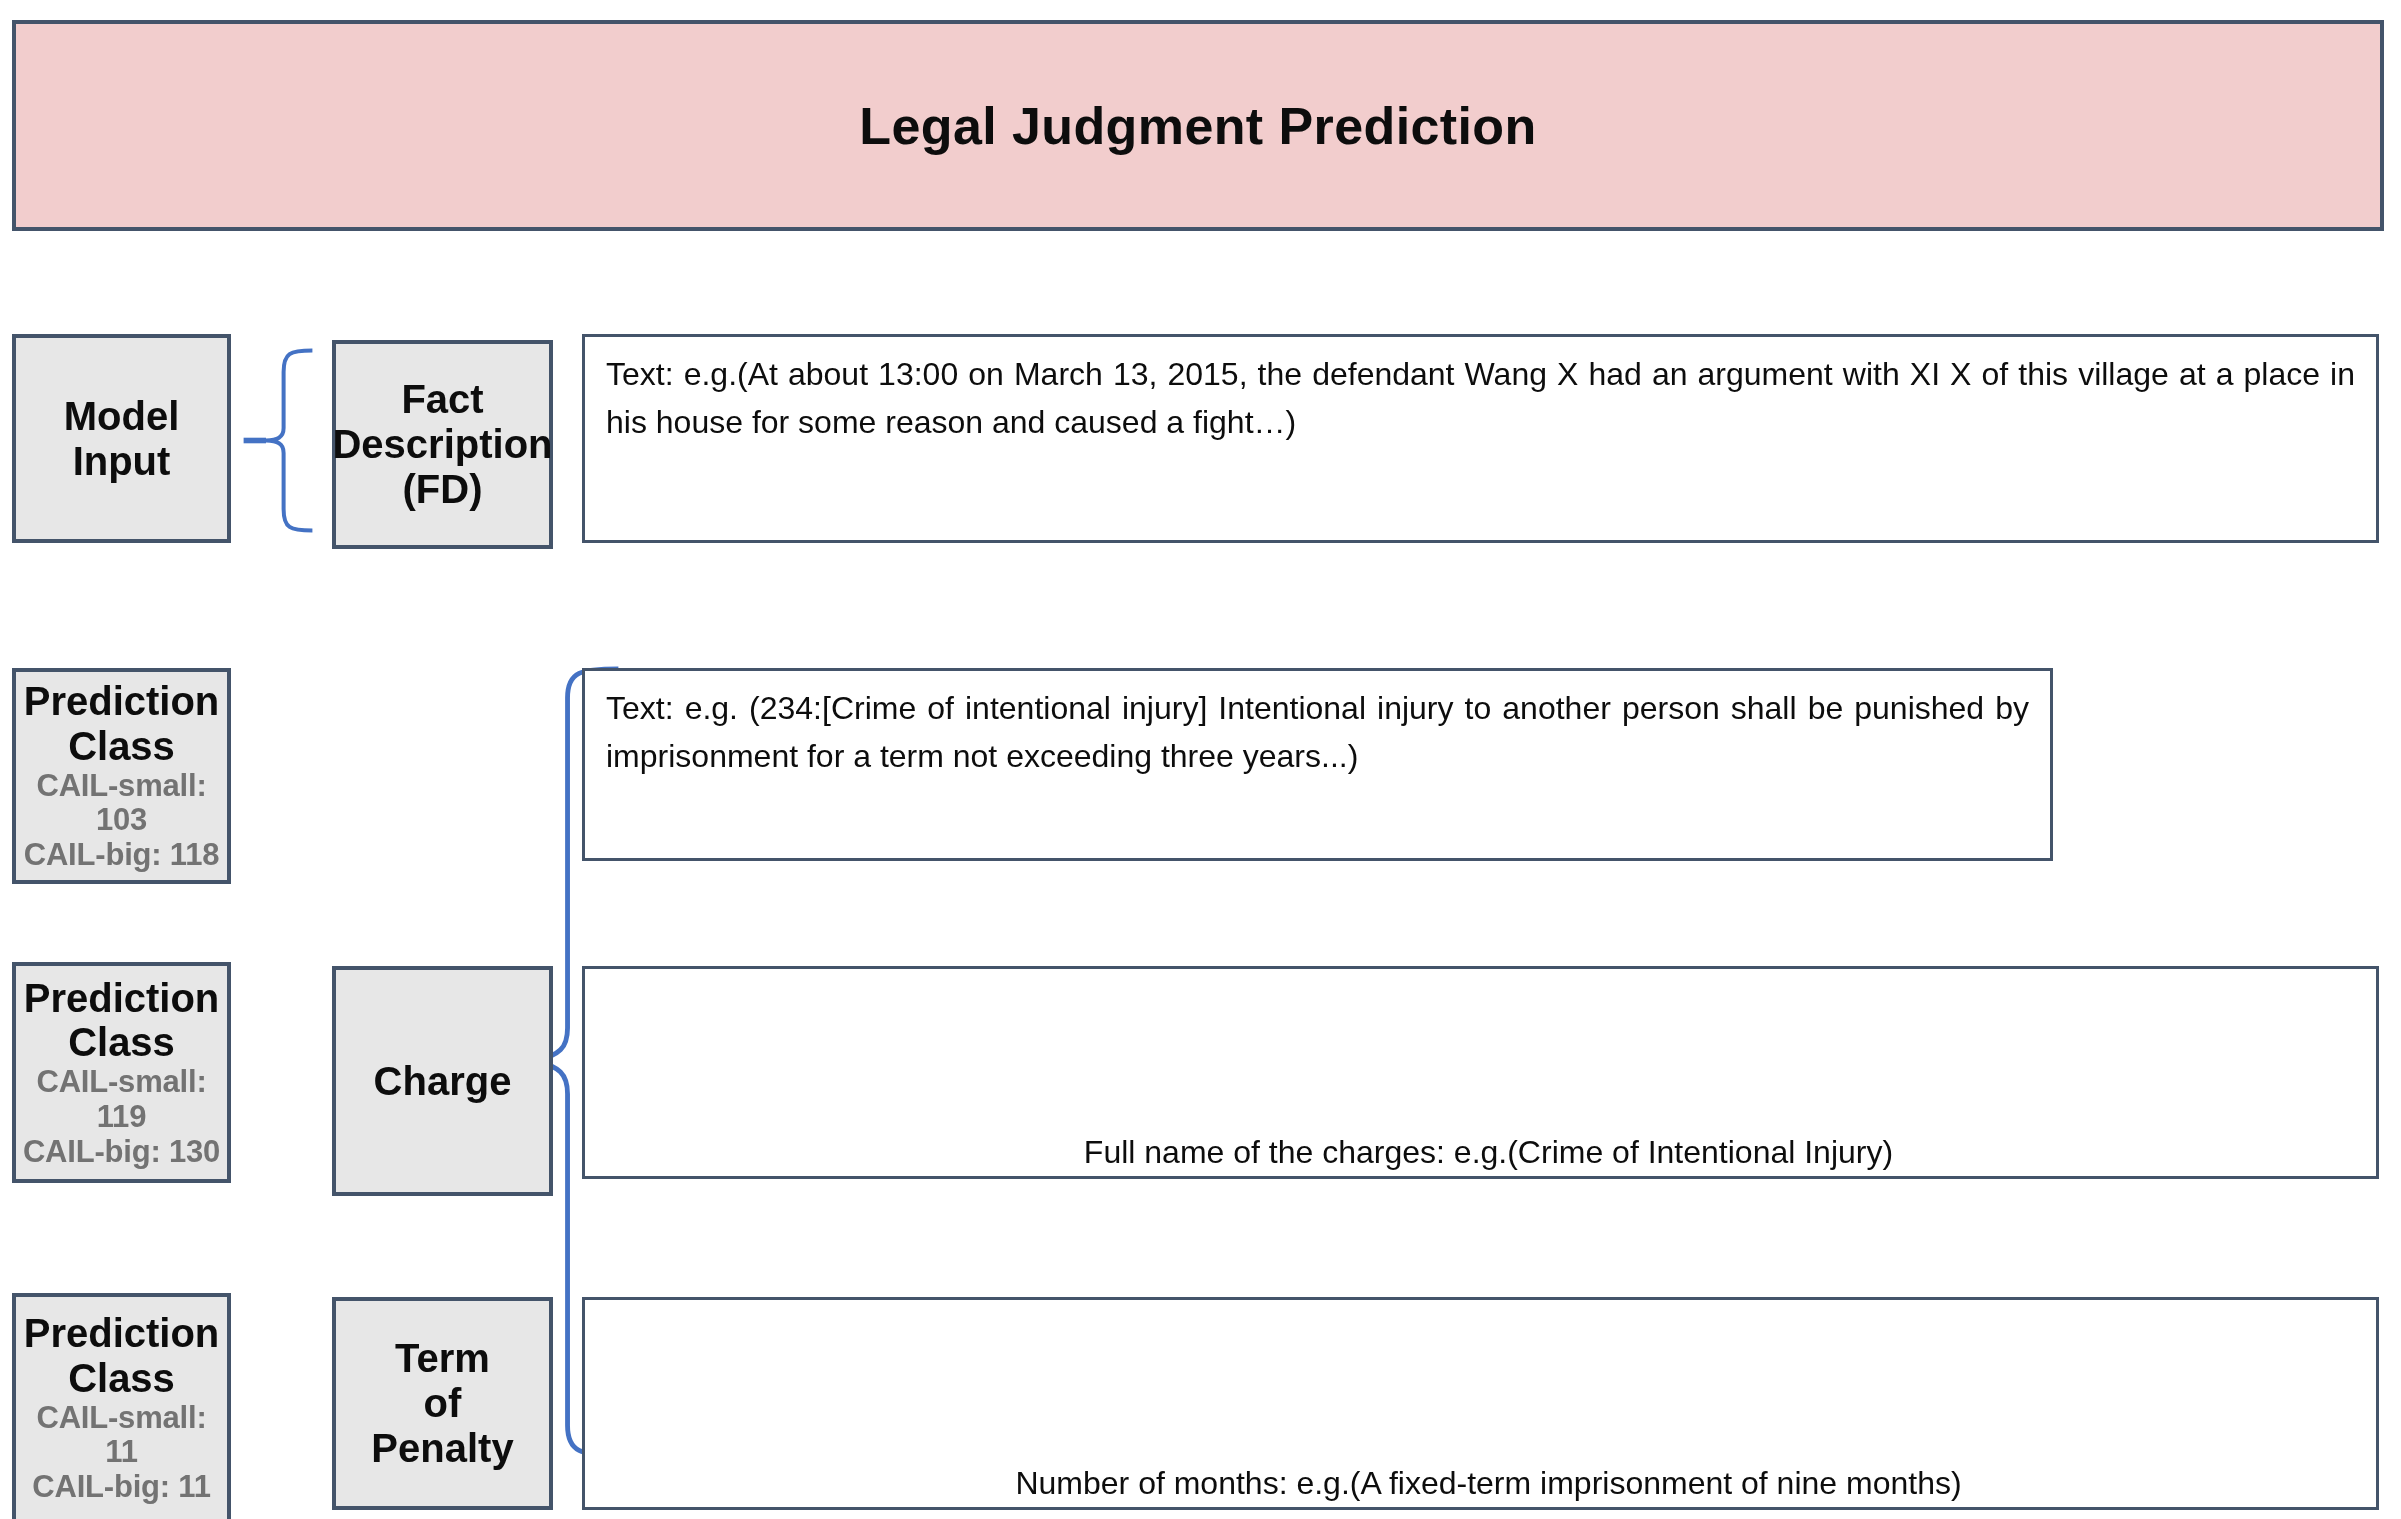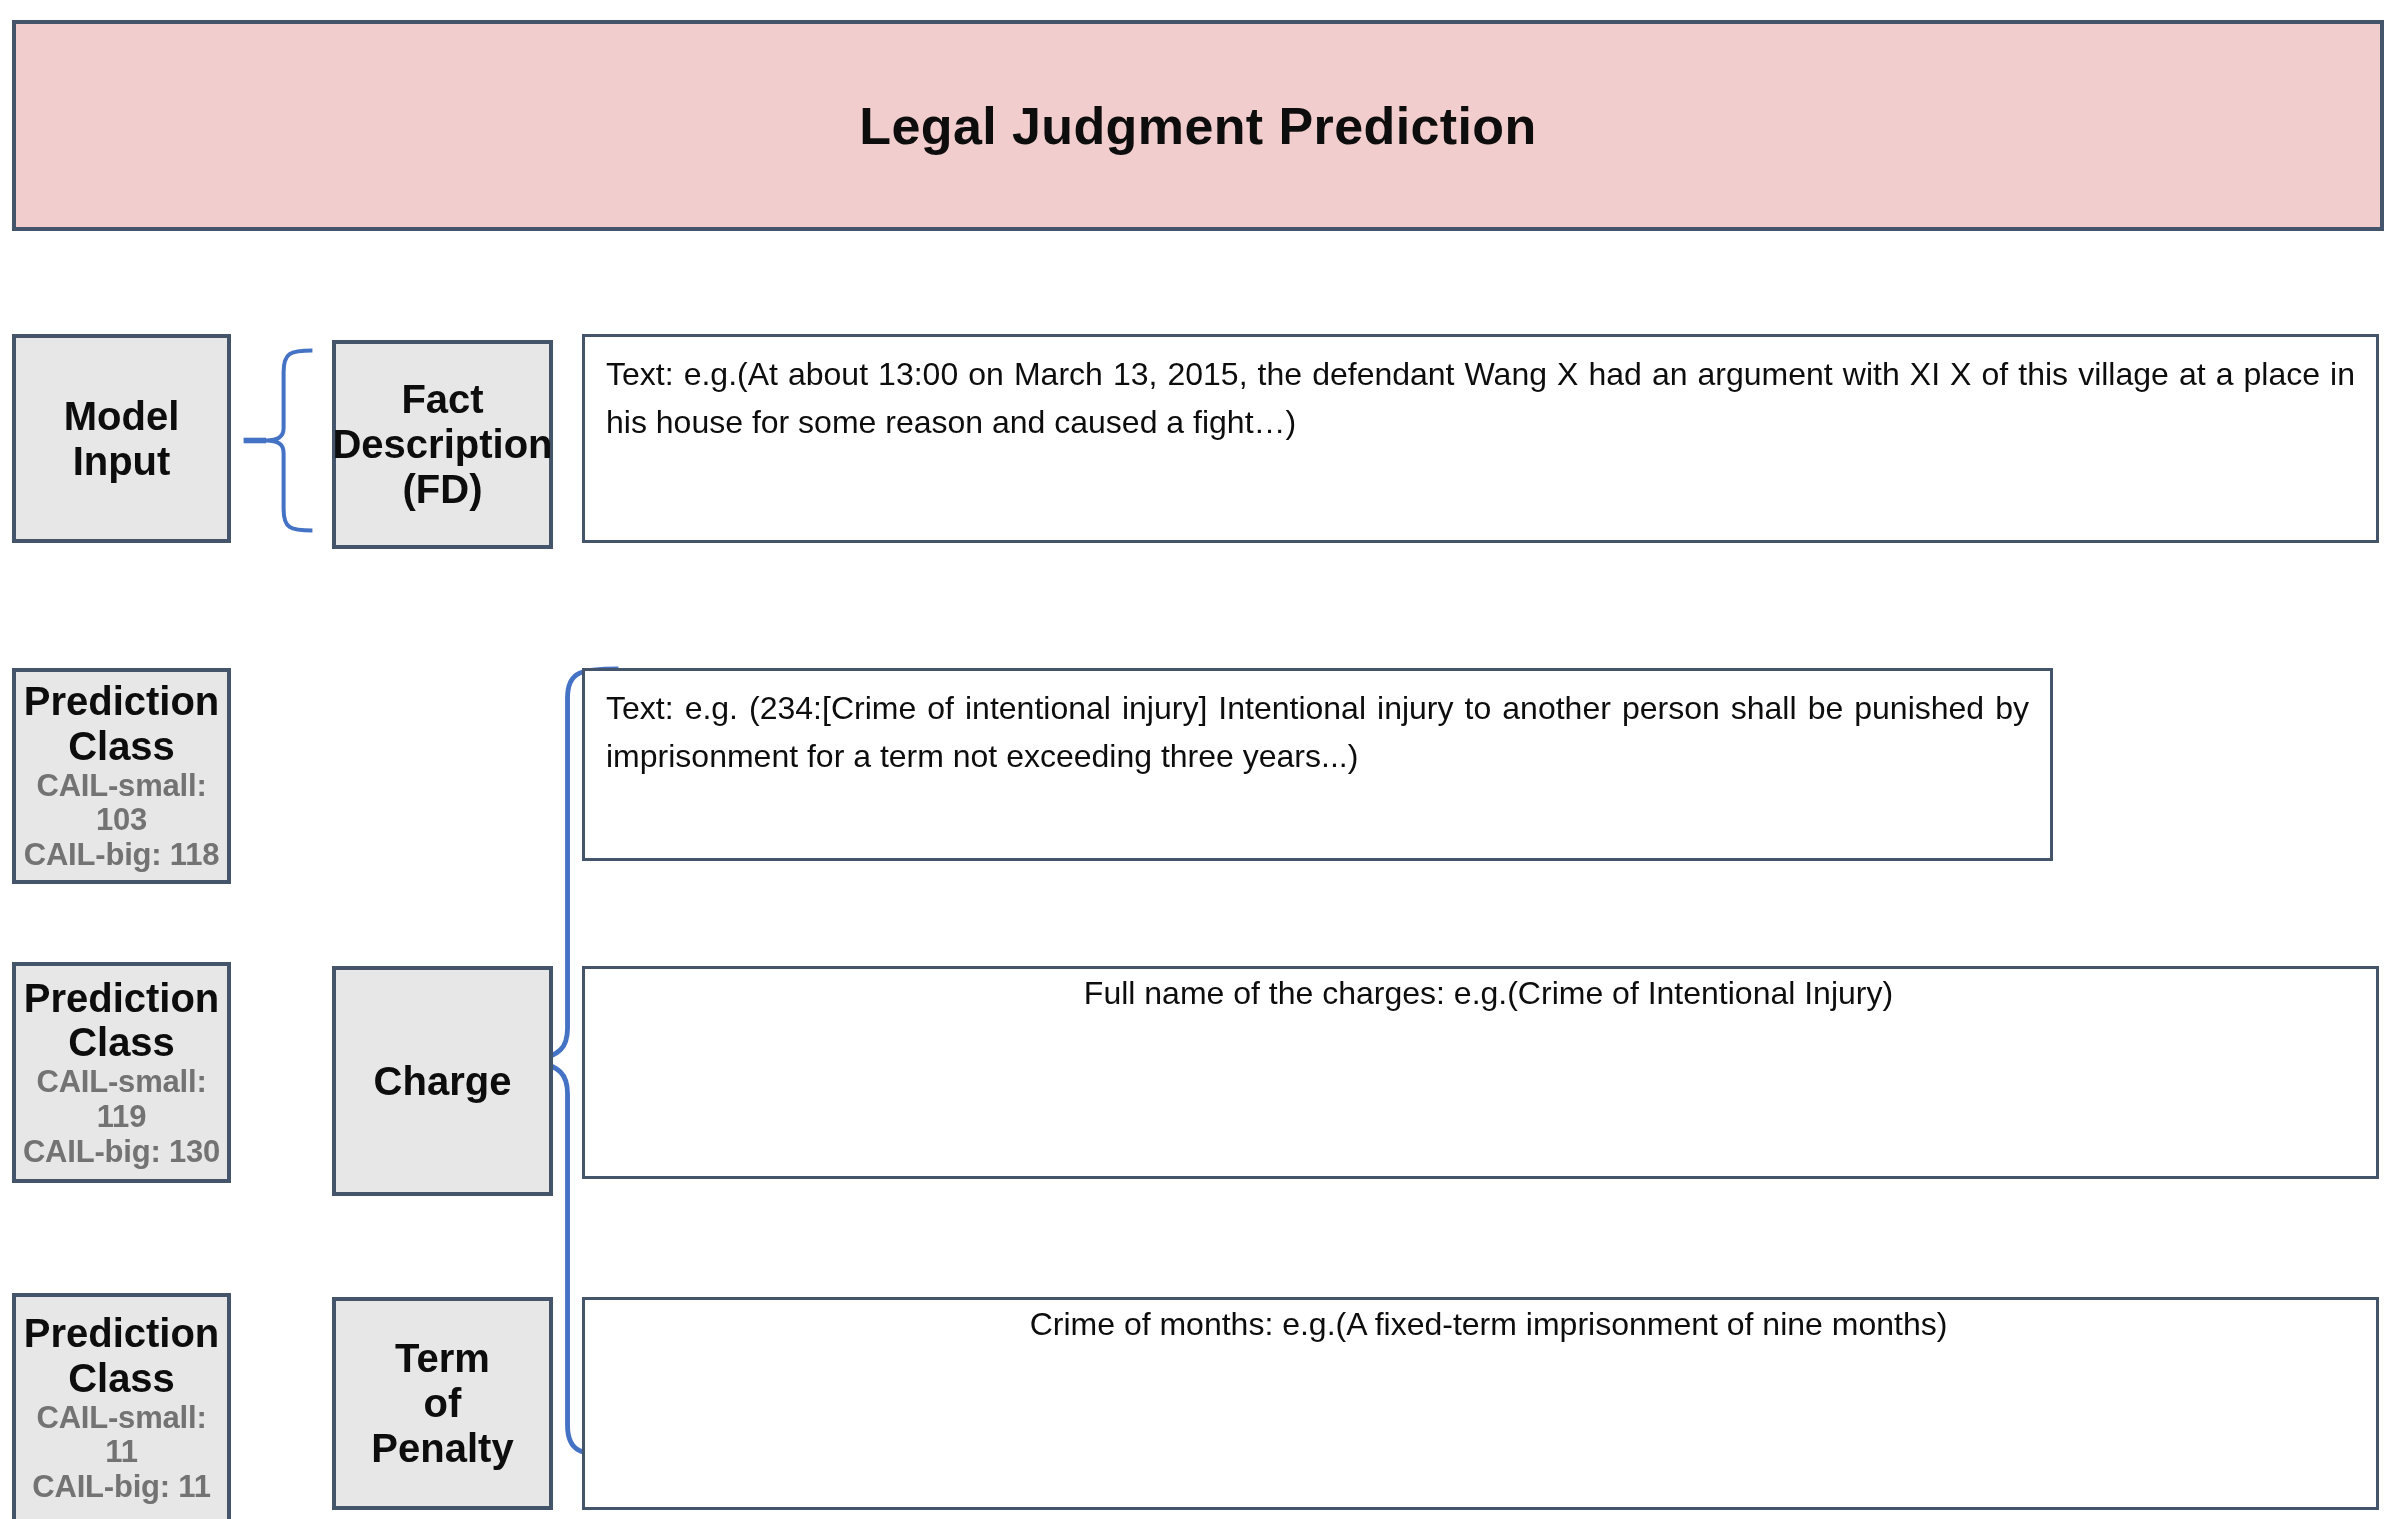--- a/index.html
+++ b/index.html
@@ -70,21 +70,21 @@
     overflow:hidden;
   }
   .wtext{
     font-size:32px;
     line-height:1.50;
     color:#0d0d0d;
     padding:13px 21px 0 21px;
   }
   .wtext.just{ text-align:justify; text-align-last:left; }
   .wtext.center{ text-align:center; }
-  .wbox.vcenter{ display:flex; align-items:flex-start;padding-left:16px; }
+  .wbox.vcenter{ display:flex; align-items:flex-end;padding-left:16px; }
   .wbox.vcenter .wtext{ width:100%; padding-top:0; padding-bottom:0;}
 
   
   .brace{ position:absolute; }
 </style>
 </head>
 <body>
 
 <div id="page">
 
@@ -165,17 +165,17 @@
 
   <div class="gbox" style="left:332px;top:1297px;width:221px;height:213px;">
     <div class="lines">
       <span class="ttl">Term</span>
       <span class="ttl">of</span>
       <span class="ttl">Penalty</span>
     </div>
   </div>
 
   <div class="wbox vcenter" style="left:582px;top:1297px;width:1797px;height:213px;">
-    <div class="wtext center">Crime of months: e.g.(A fixed-term imprisonment of nine months)</div>
+    <div class="wtext center">Number of months: e.g.(A fixed-term imprisonment of nine months)</div>
   </div>
 
 </div>
 
 
 </body></html>

